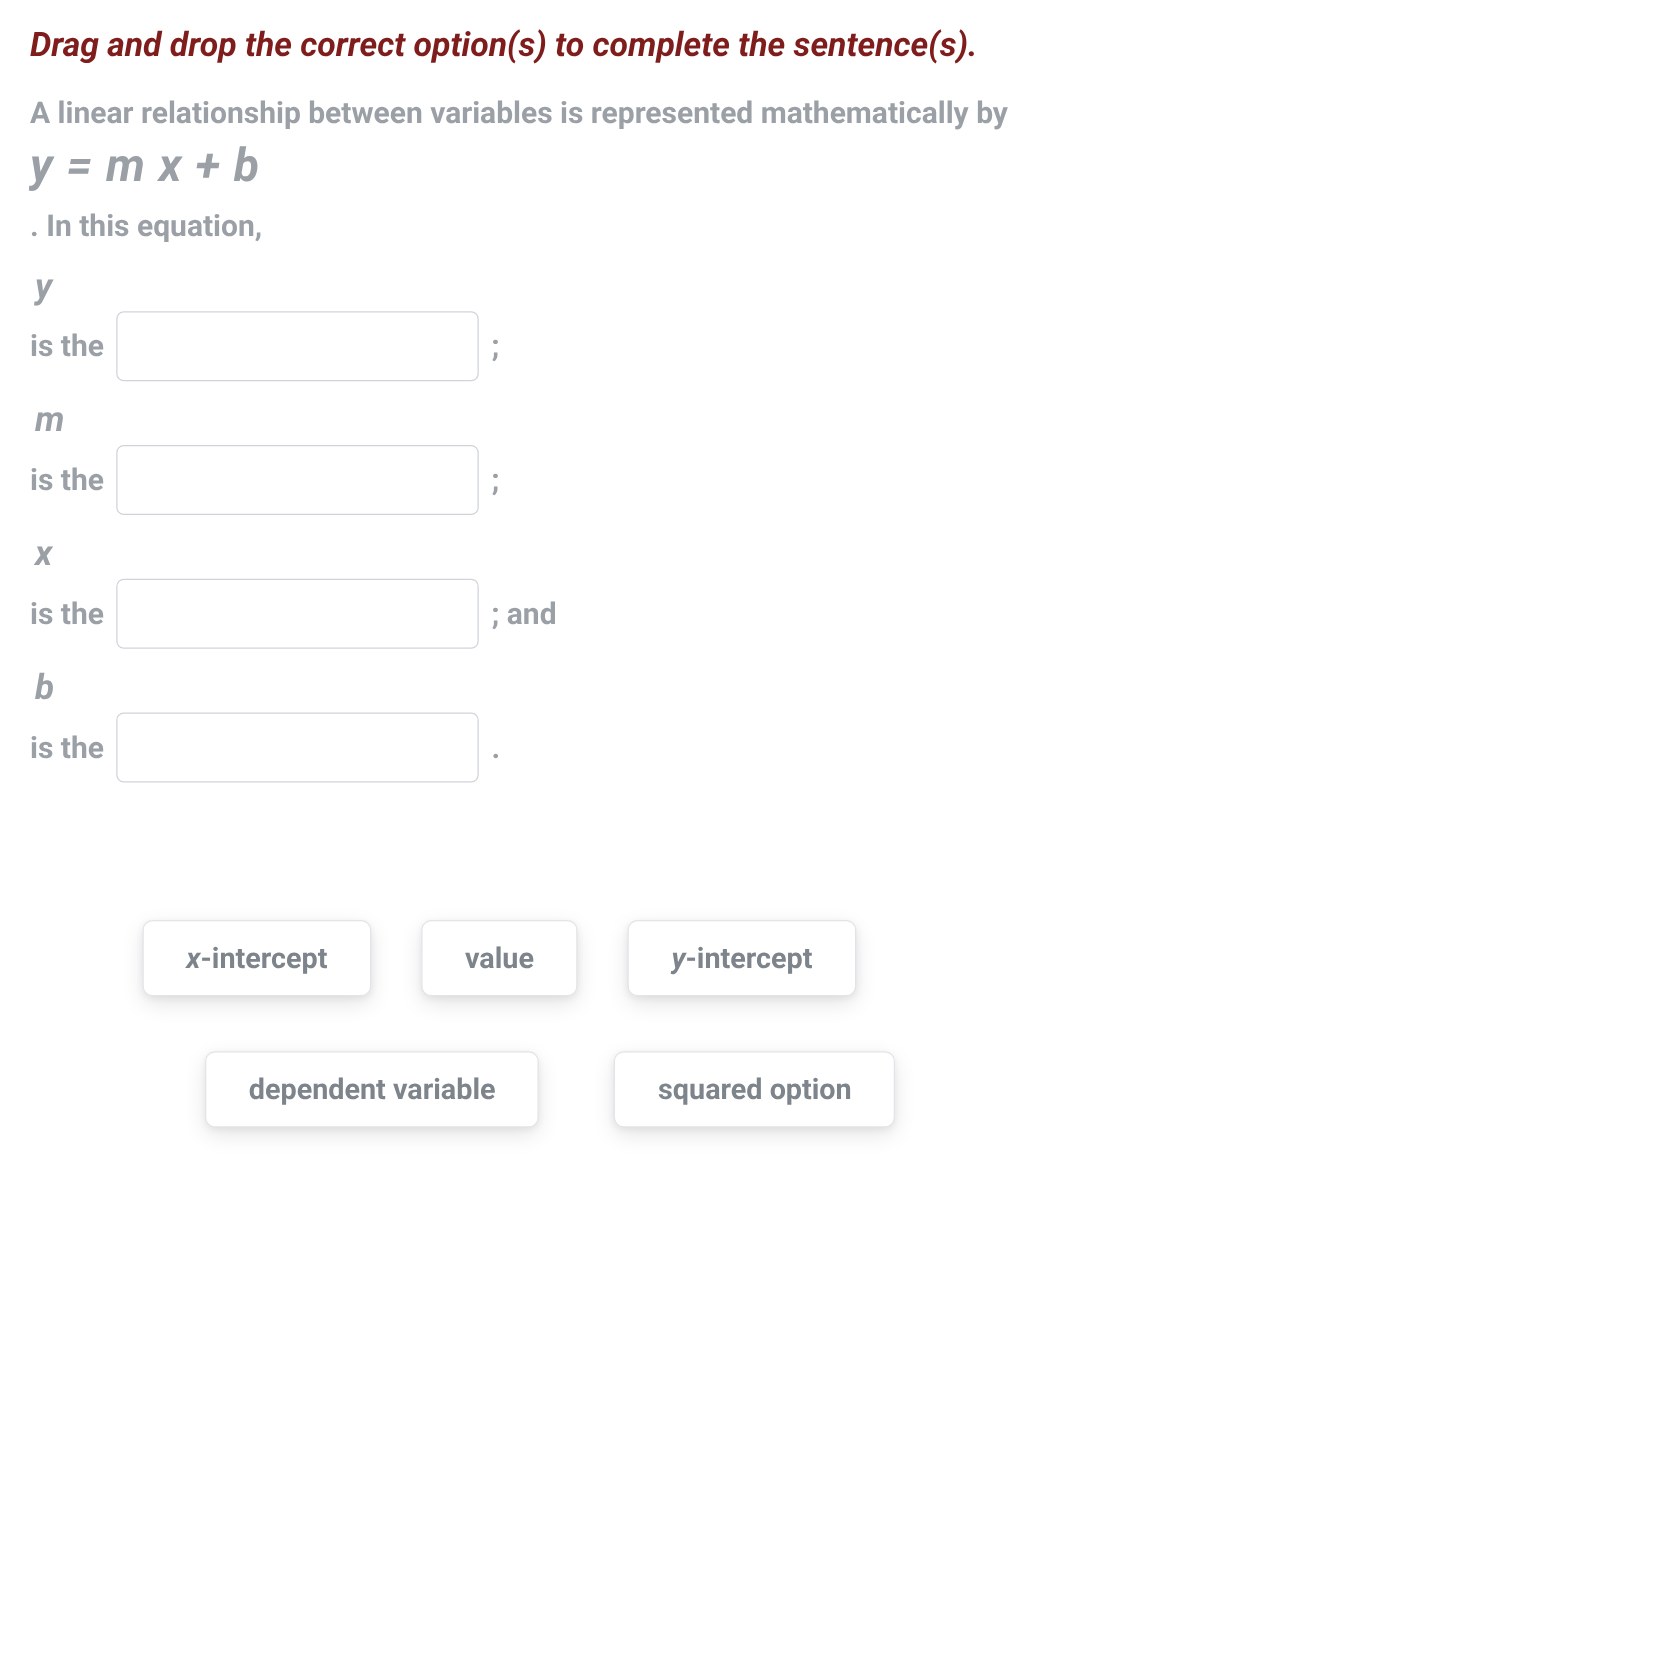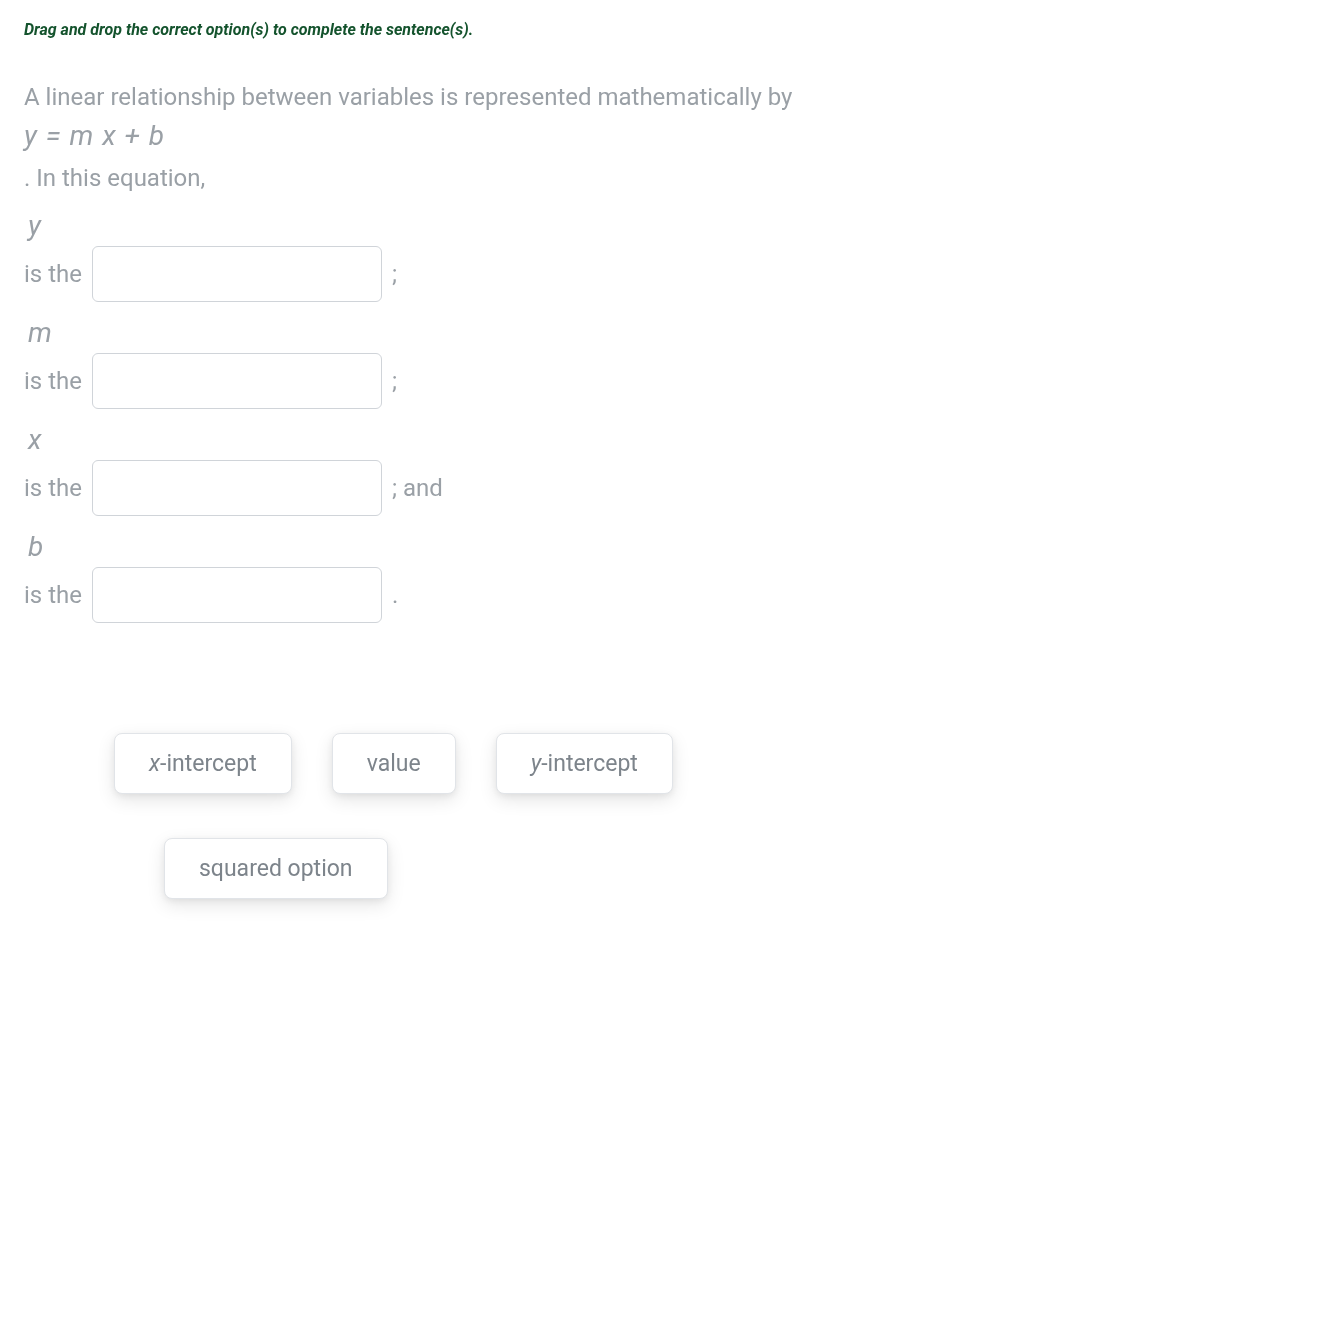--- a/index.html
+++ b/index.html
@@ -1,38 +1,38 @@
 <!DOCTYPE html>
 <html><head>
   <meta charset="utf-8">
   <style>
-    * { box-sizing: border-box; margin: 0; padding: 0; }
+    * { box-sizing: border-box; margin: 0; padding: 0; font-weight: bold; }
     body {
       font-family: -apple-system, BlinkMacSystemFont, "Segoe UI", Roboto, Helvetica, Arial, sans-serif;
       background: #ffffff;
       width: 1326px;
       height: 1330px;
       padding: 20px 24px;
       color: #8a9199;
     }
     .instruction {
       font-style: italic;
       font-weight: 700;
-      color: #14532d;
-      font-size: 16px;
-      margin-bottom: 42px;
+      color: #7f1d1d;
+      font-size: 27px;
+      margin-bottom: 22px;
     }
     .body-text {
       font-size: 24px;
       color: #9aa0a6;
       line-height: 1.35;
     }
     .mathline {
       font-style: italic;
-      font-size: 28px;
+      font-size: 37px;
       color: #9aa0a6;
       letter-spacing: 1px;
       margin-top: 6px;
       margin-bottom: 10px;
     }
     .mathvar {
       font-style: italic;
       font-size: 28px;
       color: #9aa0a6;
       margin-top: 14px;
@@ -141,15 +141,16 @@
       <span class="italic-letter">x</span>
         <span>-intercept</span>
     </div>
     <div class="option-chip">value</div>
     <div class="option-chip">
       <span class="italic-letter">y</span>
         <span>-intercept</span>
     </div>
   </div>
   <div class="options-row row2">
+    <div class="option-chip">dependent variable</div>
     <div class="option-chip">squared option</div>
   </div>
 </div>
 
 </body></html>

